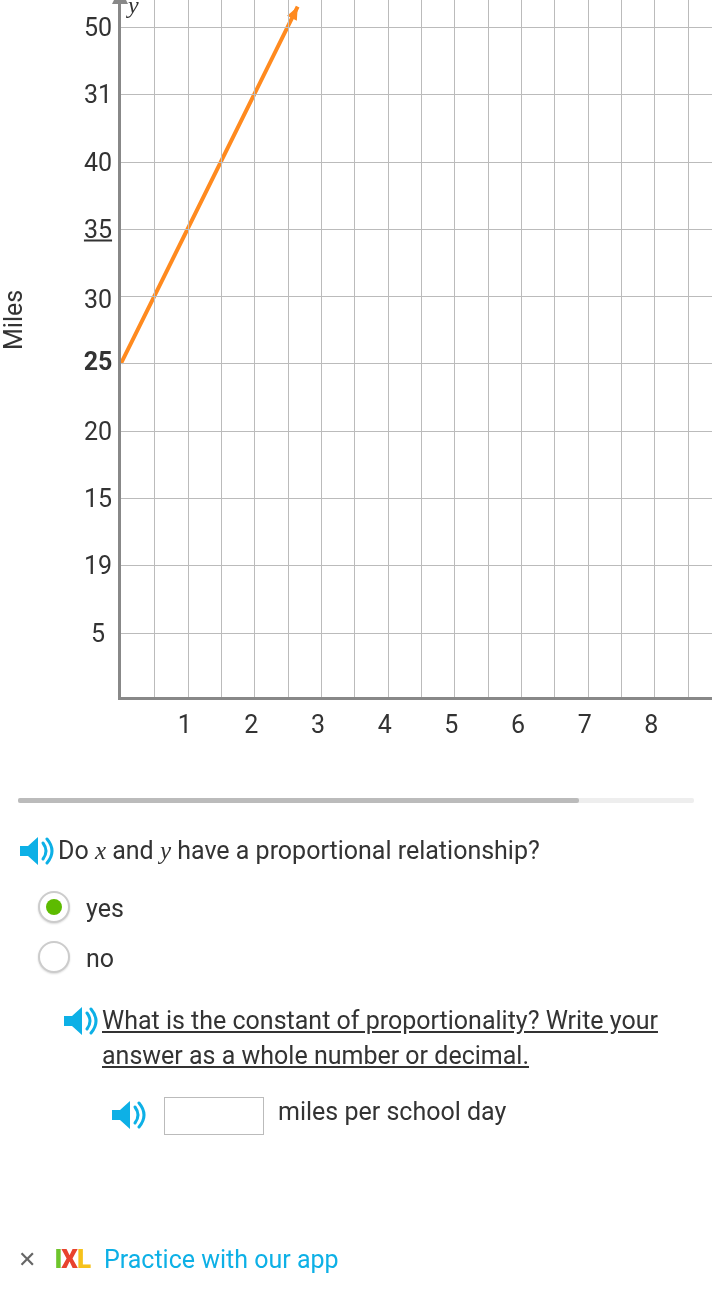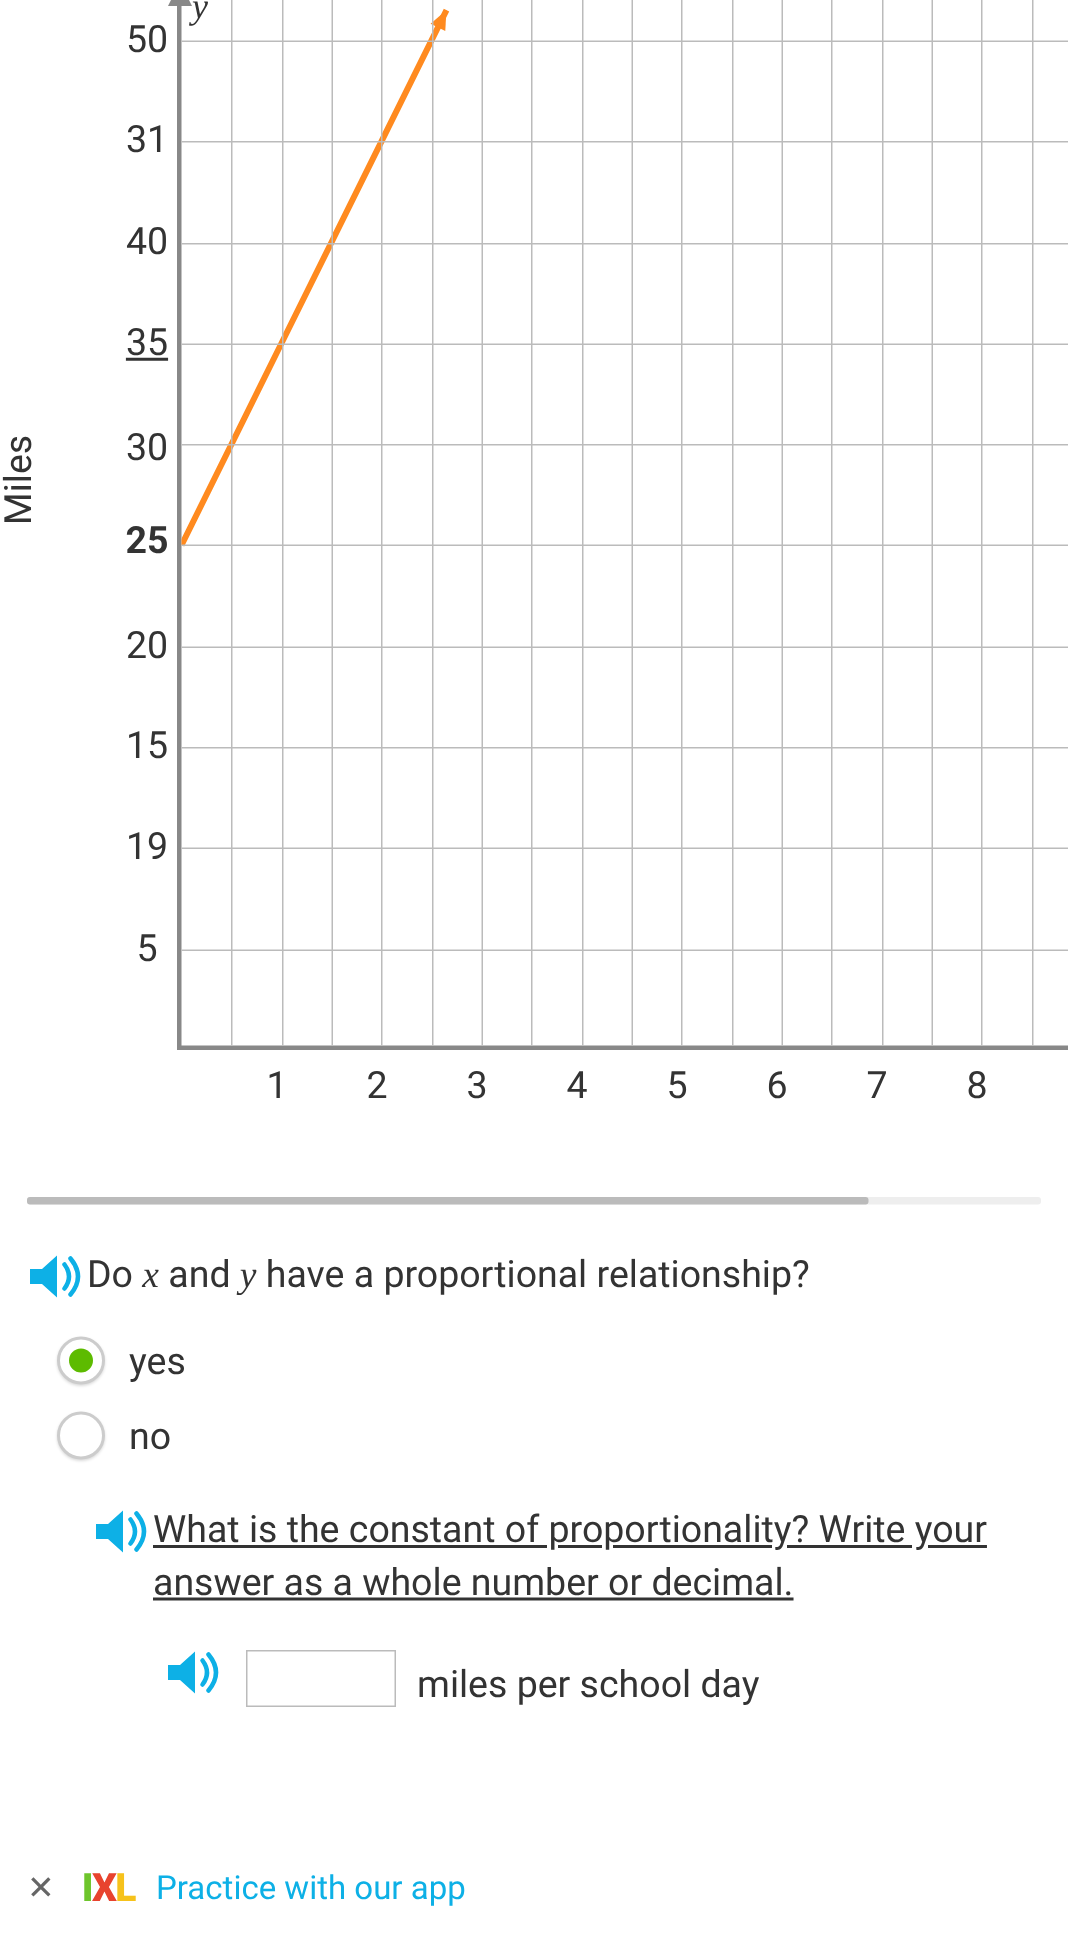--- a/index.html
+++ b/index.html
@@ -168,21 +168,21 @@
     background: #5dbb00;
   }
   .sub-q {
     padding-left: 44px;
     margin-bottom: 24px;
     text-decoration: underline;
   }
   .answer-row {
     padding-left: 92px;
     display: flex;
-    align-items: flex-end;
+    align-items: flex-start;
     gap: 14px;
     font-size: 25px;
   }
   .num-input {
     width: 100px;
     height: 38px;
     border: 1px solid #bbb;
     font-size: 20px;
     padding: 0 6px;
   }
@@ -208,21 +208,21 @@
     font-size: 26px;
     letter-spacing: -1px;
     display: flex;
     gap: 0;
   }
   .logo .i { color: #6ec52c; }
   .logo .x { color: #e8432e; }
   .logo .l { color: #f6c21b; }
   .practice-text {
     color: #0db0e6;
-    font-size: 22px;
+    font-size: 25px;
     flex: 1;
   }
   .open-btn {
     background: #0d7de6;
     color: #fff;
     border: none;
     border-radius: 8px;
     padding: 10px 22px;
     font-size: 20px;
     cursor: pointer;

